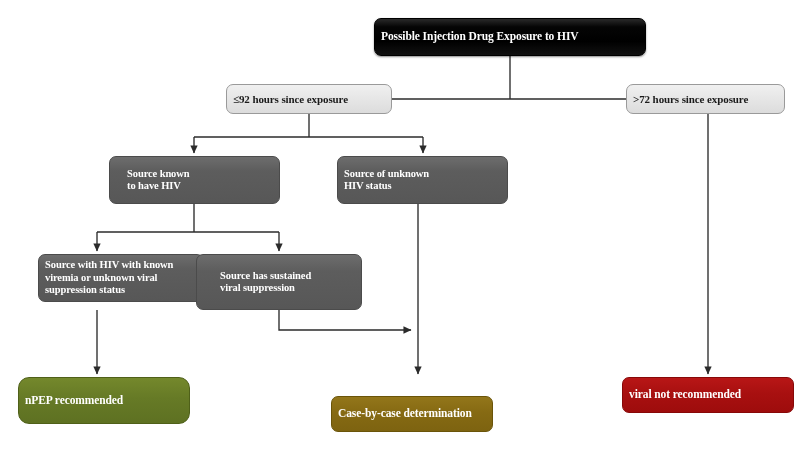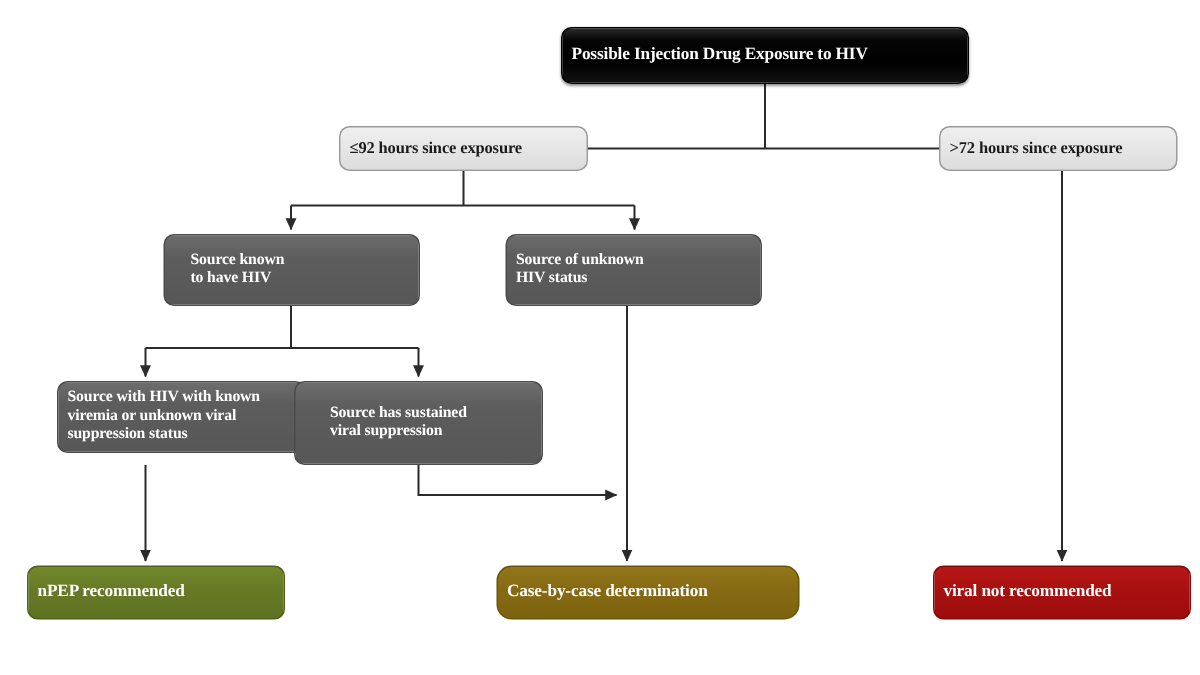--- a/index.html
+++ b/index.html
@@ -152,25 +152,25 @@
   </div>
 
   <div class="node n-gray" style="left:14px; top:254px; width:166px; height:48px;margin-left:24px;">
     <span>Source with HIV with known<br>viremia or unknown viral<br>suppression status</span>
   </div>
 
   <div class="node n-gray" style="left:196px; top:254px; width:166px; height:56px;padding-left:17px;">
     <span>Source has sustained<br>viral suppression</span>
   </div>
 
-  <div class="node n-green" style="left:18px; top:377px; width:172px; height:36px;">
+  <div class="node n-green" style="left:18px; top:377px; width:172px; height:47px;border-radius:11px;">
     <span>nPEP recommended</span>
   </div>
 
-  <div class="node n-gold" style="left:331px; top:377px; width:202px; height:36px;border-radius:10px;">
+  <div class="node n-gold" style="left:331px; top:396px; width:162px; height:36px;">
     <span>Case-by-case determination</span>
   </div>
 
   <div class="node n-red" style="left:622px; top:377px; width:172px; height:36px;">
     <span>viral not recommended</span>
   </div>
 
 </div>
 
 </body></html>

